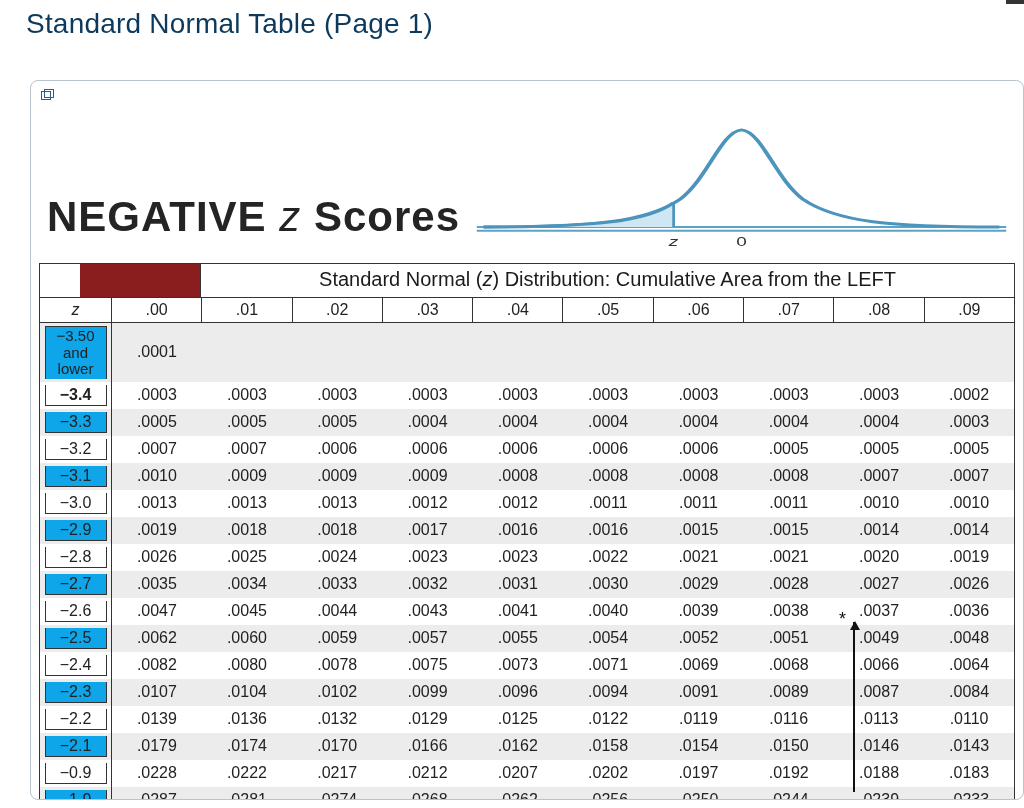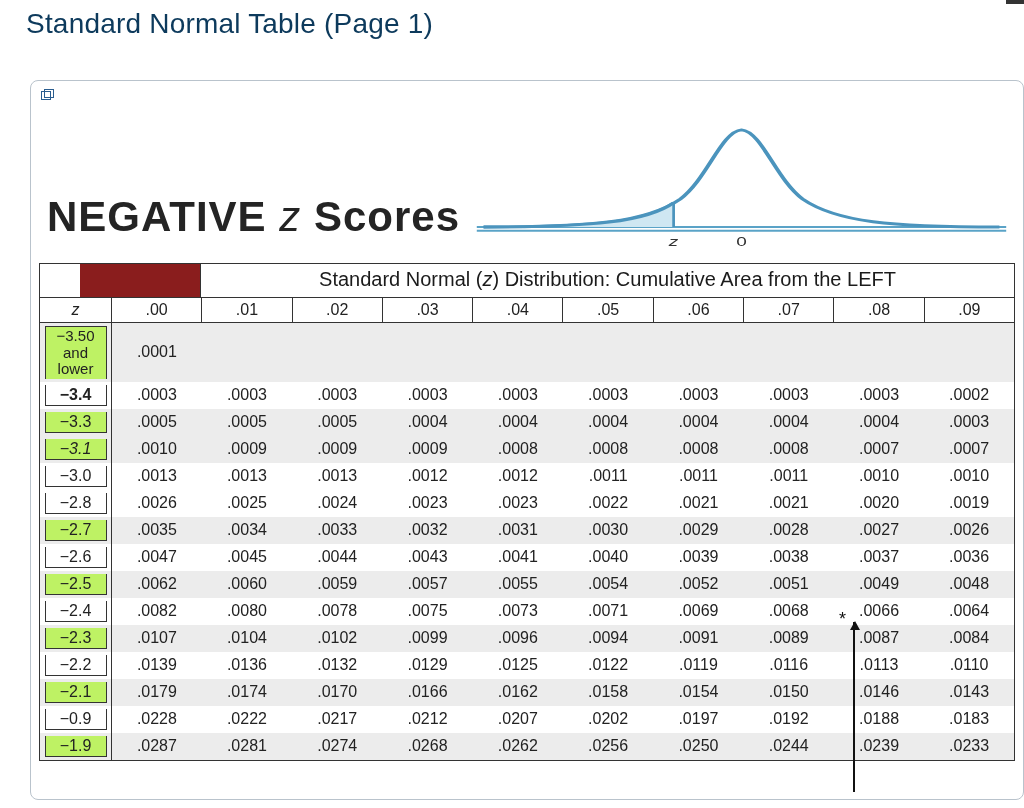--- a/index.html
+++ b/index.html
@@ -135,21 +135,21 @@
     border-right: 1px solid #333;
   }
   
   .z-label-box {
     border: 1px solid #333;
     display: inline-block;
     min-width: 52px;
     padding: 1px 4px;
     background: #fff;
   }
-  tr.shade .z-label-box { background: #bef264; }
+  tr.shade .z-label-box { background: #0ea5e9; }
 
   
   .multi-line {
     line-height: 1.1;
     font-size: 15px;
   }
   .star {
     position: absolute;
     font-size: 18px;
     color: #111;
@@ -278,22 +278,35 @@
               <td>.0005</td>
               <td>.0005</td>
               <td>.0004</td>
               <td>.0004</td>
               <td>.0004</td>
               <td>.0004</td>
               <td>.0004</td>
               <td>.0004</td>
               <td>.0003</td>
             </tr>
-            <tr class="shade">
-              <td class="zcell"><span class="z-label-box" style="border-top: none; font-style: italic;">−3.1</span></td>
+            <tr>
+              <td class="zcell"><span class="z-label-box" style="border-top: none;">−3.2</span></td>
+              <td>.0007</td>
+              <td>.0007</td>
+              <td>.0006</td>
+              <td>.0006</td>
+              <td>.0006</td>
+              <td>.0006</td>
+              <td>.0006</td>
+              <td>.0005</td>
+              <td>.0005</td>
+              <td>.0005</td>
+            </tr>
+            <tr class="shade">
+              <td class="zcell"><span class="z-label-box" style="border-top: none;">−3.1</span></td>
               <td>.0010</td>
               <td>.0009</td>
               <td>.0009</td>
               <td>.0009</td>
               <td>.0008</td>
               <td>.0008</td>
               <td>.0008</td>
               <td>.0008</td>
               <td>.0007</td>
               <td>.0007</td>
@@ -304,20 +317,33 @@
               <td>.0013</td>
               <td>.0013</td>
               <td>.0012</td>
               <td>.0012</td>
               <td>.0011</td>
               <td>.0011</td>
               <td>.0011</td>
               <td>.0010</td>
               <td>.0010</td>
             </tr>
+            <tr class="shade">
+              <td class="zcell"><span class="z-label-box" style="border-top: none;">−2.9</span></td>
+              <td>.0019</td>
+              <td>.0018</td>
+              <td>.0018</td>
+              <td>.0017</td>
+              <td>.0016</td>
+              <td>.0016</td>
+              <td>.0015</td>
+              <td>.0015</td>
+              <td>.0014</td>
+              <td>.0014</td>
+            </tr>
             <tr>
               <td class="zcell"><span class="z-label-box" style="border-top: none;">−2.8</span></td>
               <td>.0026</td>
               <td>.0025</td>
               <td>.0024</td>
               <td>.0023</td>
               <td>.0023</td>
               <td>.0022</td>
               <td>.0021</td>
               <td>.0021</td>

